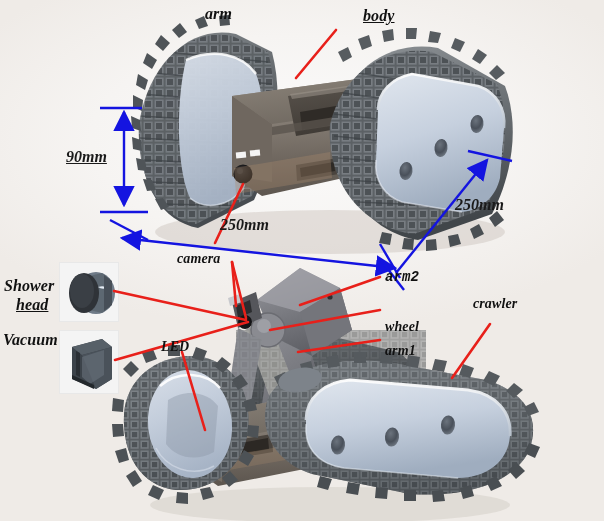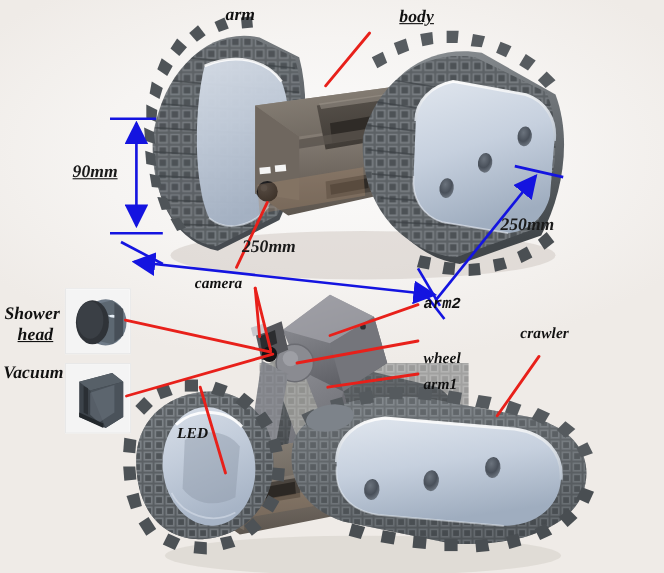--- a/index.html
+++ b/index.html
@@ -480,19 +480,19 @@
   <div class="lbl s16" style="left:363px;top:8px;text-decoration:underline;">body</div>
   <div class="lbl s15" style="left:177px;top:252px;">camera</div>
 
   <div class="dim" style="left:66px;top:148px;text-decoration:underline;">90mm</div>
   <div class="dim" style="left:220px;top:216px;">250mm</div>
   <div class="dim" style="left:455px;top:196px;">250mm</div>
 
   <div class="lbl s16" style="left:4px;top:278px;">Shower</div>
   <div class="lbl s16" style="left:16px;top:297px;text-decoration:underline;">head</div>
   <div class="lbl s16" style="left:3px;top:332px;">Vacuum</div>
-  <div class="lbl s15" style="left:161px;top:340px;margin-top:48px;">LED</div>
+  <div class="lbl s15" style="left:161px;top:340px;">LED</div>
   <div class="lbl s15" style="left:385px;top:270px;font-family:Liberation Mono, monospace;">arm2</div>
   <div class="lbl s15" style="left:385px;top:320px;">wheel</div>
   <div class="lbl s15" style="left:385px;top:344px;">arm1</div>
   <div class="lbl s15" style="left:473px;top:297px;">crawler</div>
 
 </div>
 
 </body></html>

